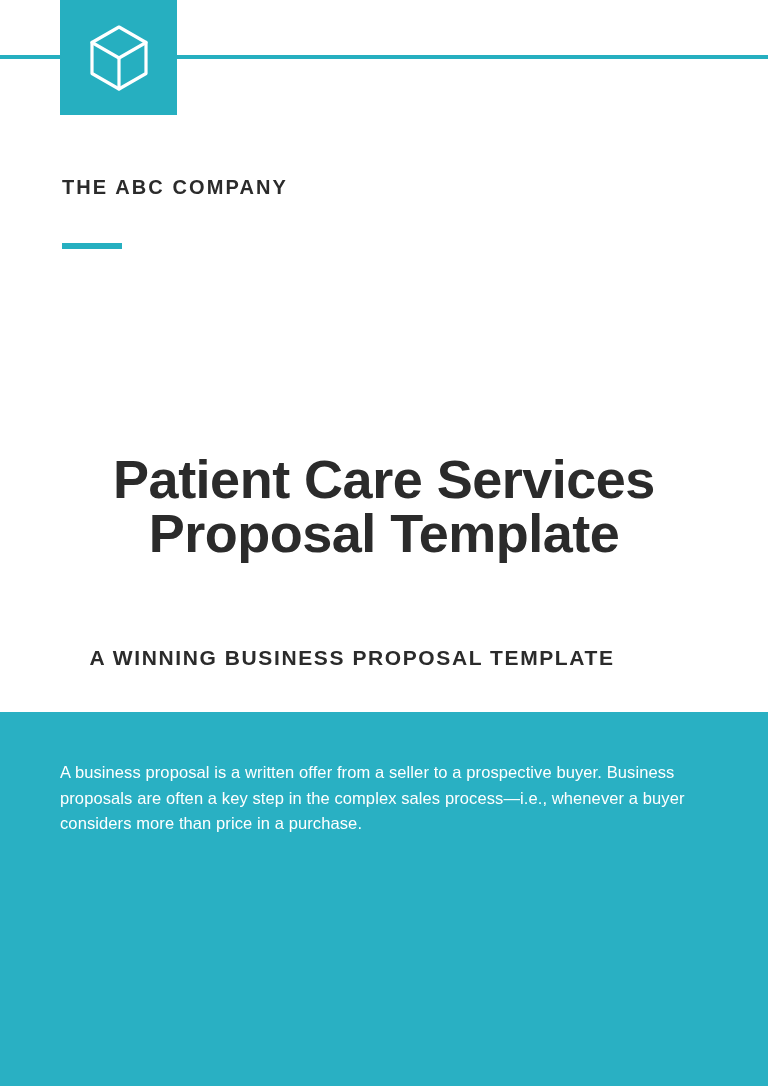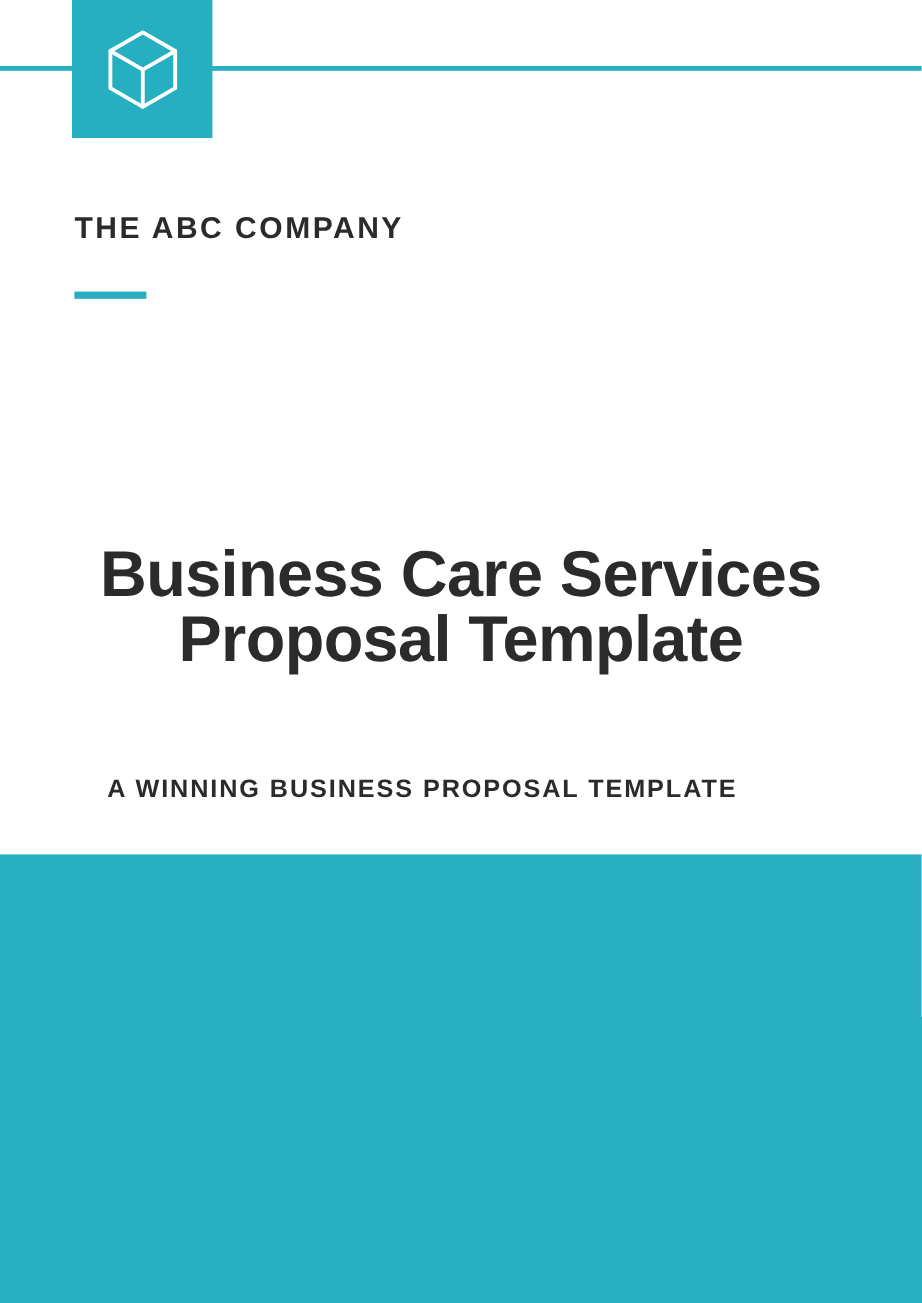--- a/index.html
+++ b/index.html
@@ -48,21 +48,21 @@
     display: block;
     width: 62px;
     height: 70px;
   }
 
   
   .brand-name {
     position: absolute;
     top: 176px;
     left: 62px;
-    font-size: 25px;
+    font-size: 20px;
     font-weight: bold;
     letter-spacing: 2.1px;
     color: #2b2b2b;
     margin: 0;
     white-space: nowrap;
   }
   .accent-bar {
     position: absolute;
     top: 243px;
     left: 62px;
@@ -150,23 +150,24 @@
   </div>
 
 </div>
 
 <h2 class="brand-name">THE ABC COMPANY</h2>
 
 <div class="accent-bar"></div>
 
 <div class="title-block">
   <h1 class="doc-title">
-    <span class="line">Business Care Services</span>
+    <span class="line">Patient Care Services</span>
     <span class="line">Proposal Template</span>
   </h1>
 </div>
 
 <h3 class="doc-subtitle">A WINNING BUSINESS PROPOSAL TEMPLATE</h3>
 
 <section class="body-panel">
   <div class="copy">
+    <p>A business proposal is a written offer from a seller to a prospective buyer. Business proposals are often a key step in the complex sales process—i.e., whenever a buyer considers more than price in a purchase.</p>
   </div>
 </section>
 
 </body></html>

